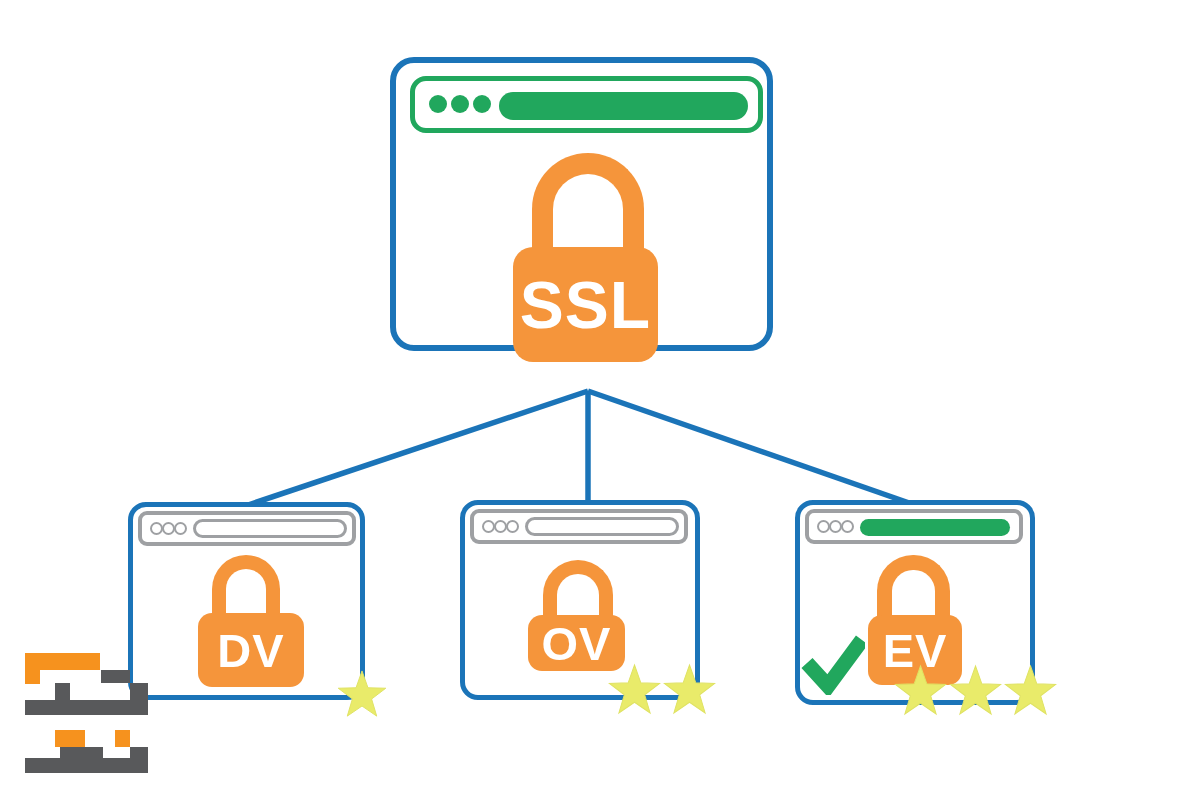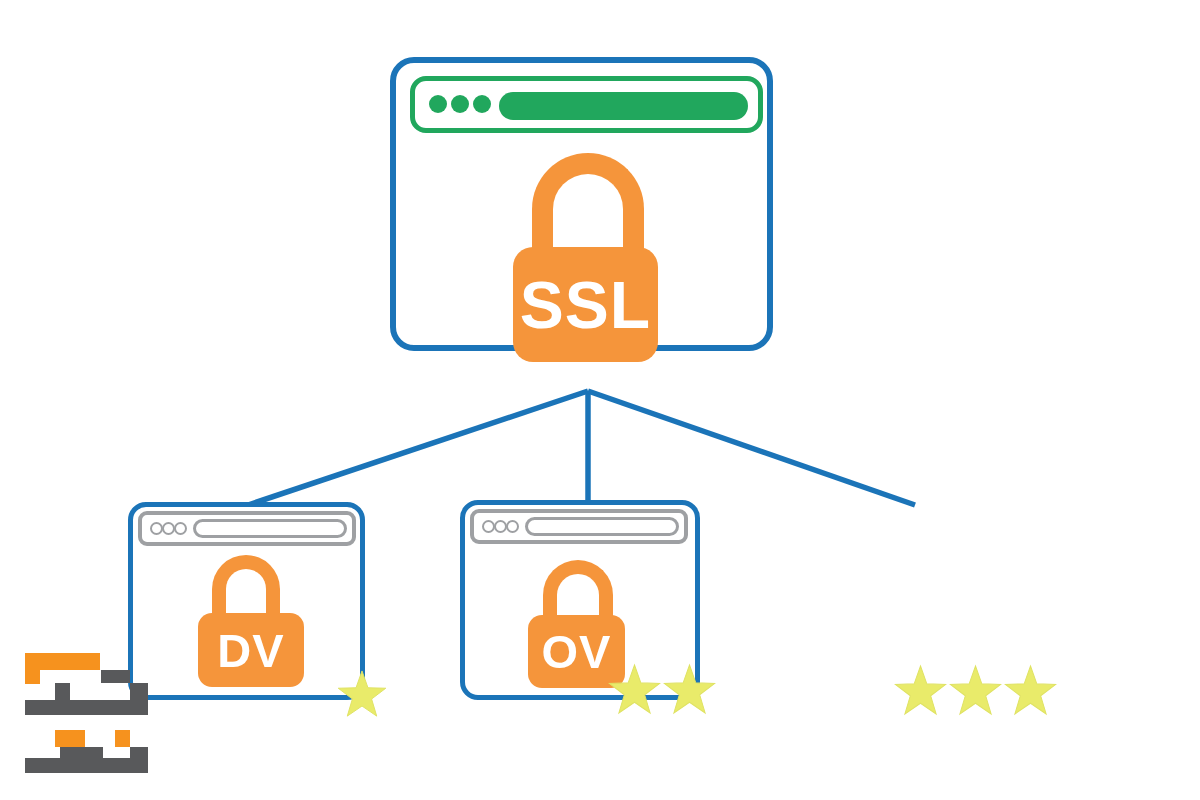--- a/index.html
+++ b/index.html
@@ -49,21 +49,21 @@
   }
   .locklabel{color:#ffffff;font-weight:bold;letter-spacing:1px;line-height:1;}
   
   .w-root .shackle{left:136px;top:90px;width:112px;height:102px;border-width:21px;border-radius:56px 56px 0 0;}
   .w-root .lockbody{left:117px;top:184px;width:145px;height:115px;border-radius:20px;}
   .w-root .locklabel{font-size:66px;}
   
   .w-dv .shackle{left:79px;top:48px;width:68px;height:62px;}
   .w-dv .lockbody{left:65px;top:106px;width:106px;height:74px;border-radius:14px;}
   .w-ov .shackle{left:78px;top:55px;width:70px;height:58px;}
-  .w-ov .lockbody{left:63px;top:110px;width:97px;height:73px;border-radius:14px;}
+  .w-ov .lockbody{left:63px;top:110px;width:97px;height:56px;border-radius:14px;}
   .w-ev .shackle{left:77px;top:50px;width:73px;height:63px;border-width:15px;}
   .w-ev .lockbody{left:68px;top:110px;width:94px;height:70px;border-radius:14px;}
   .window.small .locklabel{font-size:47px;}
   
   .stars{position:absolute;display:flex;align-items:flex-end;gap:2px;z-index:6;}
   .stars-dv{left:337px;top:669px;}
   .stars-ov{left:608px;top:663px;}
   .stars-ev{left:894px;top:664px;}
   .star{width:53px;height:53px;fill:var(--star);stroke:var(--star-edge);stroke-width:1;}
   .stars-dv .star{width:50px;height:50px;}
@@ -117,20 +117,35 @@
       <span class="dot d2"></span>
       <span class="dot d3"></span>
       <span class="pill outline"></span>
     </div>
     <div class="shackle"></div>
     <div class="lockbody">
       <span class="locklabel">OV</span>
     </div>
   </div>
 
+  <div class="window small w-ev" style="left:795px;top:500px;width:240px;height:205px;">
+    <div class="addr child">
+      <span class="dot d1"></span>
+      <span class="dot d2"></span>
+      <span class="dot d3"></span>
+      <span class="pill green"></span>
+    </div>
+    <svg class="check" width="64" height="62" viewBox="0 0 64 62">
+      <path d="M6 30 L27 53 L61 7"></path>
+    </svg>
+    <div class="shackle"></div>
+    <div class="lockbody">
+      <span class="locklabel">EV</span>
+    </div>
+  </div>
 
   <div class="stars stars-dv">
       <svg class="star" viewBox="-1 -3 52 52">
         <polygon points="25,-1 31.2,16.5 49.7,17 35,28.2 40.3,46 25,35.5 9.7,46 15,28.2 0.3,17 18.8,16.5"></polygon>
       </svg>
     </div>
   <div class="stars stars-ov">
       <svg class="star" viewBox="-1 -3 52 52">
         <polygon points="25,-1 31.2,16.5 49.7,17 35,28.2 40.3,46 25,35.5 9.7,46 15,28.2 0.3,17 18.8,16.5"></polygon>
       </svg>

